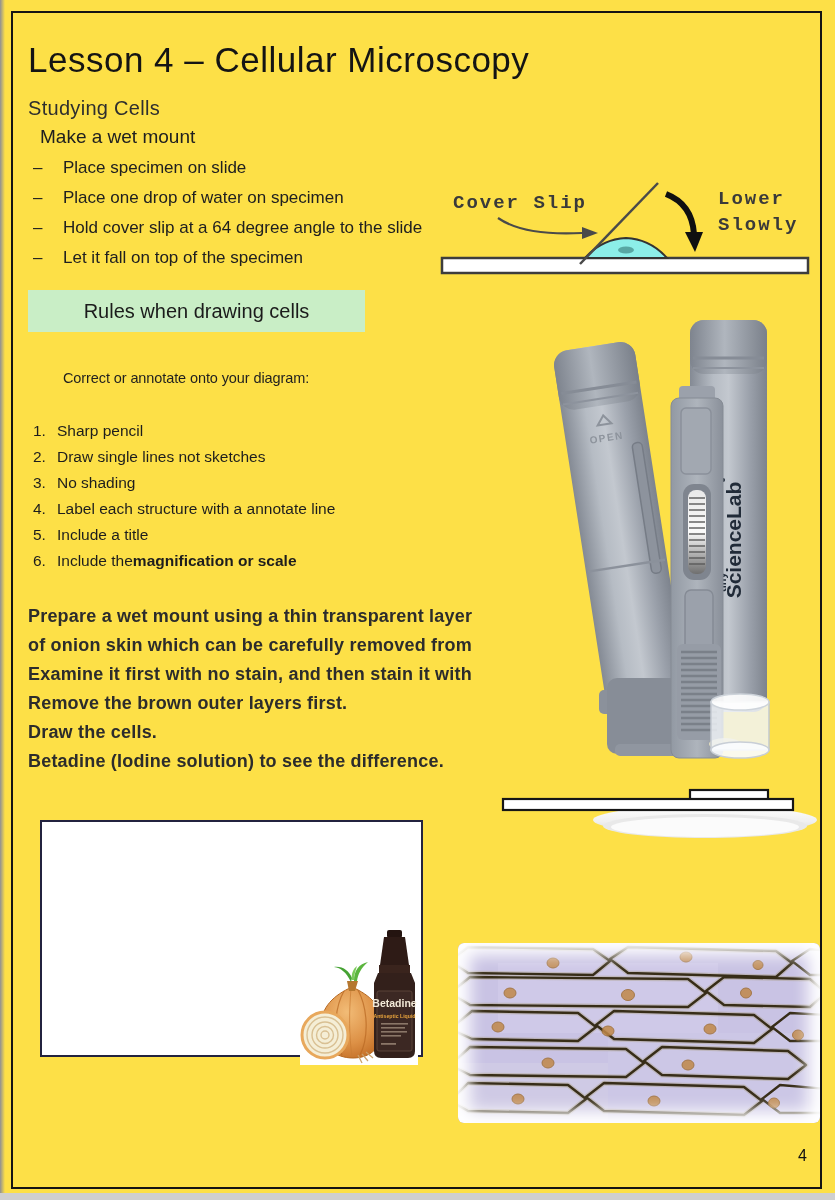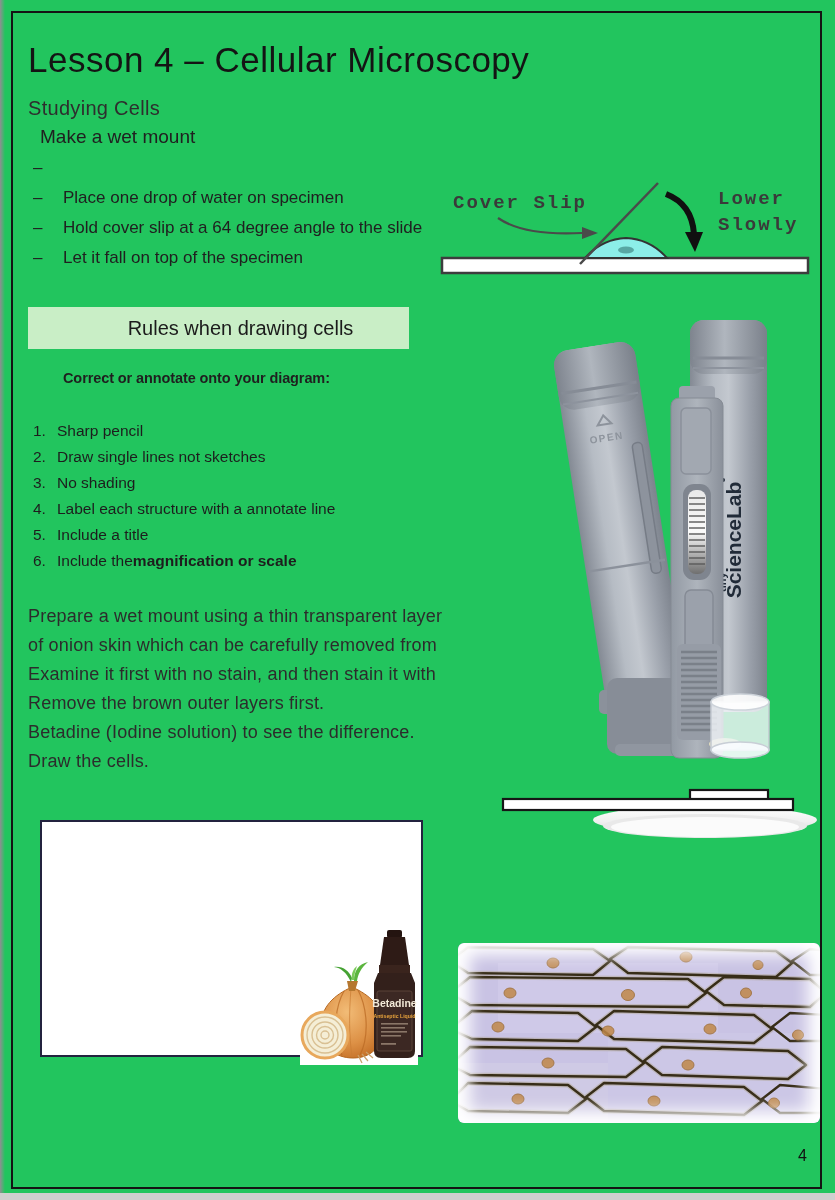--- a/index.html
+++ b/index.html
@@ -1,41 +1,41 @@
 <!DOCTYPE html>
 <html><head>
 <meta charset="utf-8">
 <style>
   html,body{margin:0;padding:0;background:#ffffff;}
-  .page{position:relative;width:835px;height:1200px;background:#22c55e;overflow:hidden;
+  .page{position:relative;width:835px;height:1200px;background:#fde047;overflow:hidden;
         font-family:"Liberation Sans",sans-serif;color:#1c1c1c;}
   .edge-left{position:absolute;left:0;top:0;width:5px;height:1200px;
              background:linear-gradient(to right,#8f8f93,rgba(255,255,255,0));}
   .edge-bottom{position:absolute;left:0;top:1193px;width:835px;height:7px;background:#cfcfcf;}
   .frame{position:absolute;left:11px;top:11px;width:811px;height:1178px;
          border:2.5px solid #141414;box-sizing:border-box;}
   .abs{position:absolute;}
 
   .title{left:28px;top:40px;font-size:35px;letter-spacing:.5px;color:#141414;}
   .subtitle{left:28px;top:97px;font-size:20px;color:#2e2e2e;letter-spacing:.3px;}
   .wm-head{left:40px;top:126px;font-size:19px;color:#202020;}
   .wm-list{left:33px;top:155px;width:392px;font-size:17px;line-height:26px;color:#202020;}
   .wm-row{display:flex;margin-bottom:4px;}
   .wm-dash{width:30px;flex:0 0 30px;}
 
-  .green-box{left:28px;top:307px;width:337px;height:42px;background:#c9eec6;
+  .green-box{left:28px;top:290px;width:337px;height:42px;background:#c9eec6;
              display:flex;align-items:center;justify-content:center;
-             font-size:20px;color:#1b1b1b;padding-left:44px;}
-  .instruction{left:63px;top:370px;font-size:14.5px;font-weight:bold;letter-spacing:-.1px;color:#1f1f1f;}
+             font-size:20px;color:#1b1b1b;}
+  .instruction{left:63px;top:370px;font-size:14.5px;font-weight:normal;letter-spacing:-.1px;color:#1f1f1f;}
   .rules-list{left:33px;top:418px;width:400px;font-size:15.5px;color:#1d1d1d;}
   .rule-row{display:flex;height:26px;align-items:center;}
   .rule-num{width:24px;flex:0 0 24px;}
 
   .para{left:28px;top:602px;width:470px;font-size:18px;line-height:29px;
-        letter-spacing:.2px;color:#2c2c2c;}
+        letter-spacing:.2px;color:#2c2c2c;font-weight:bold;}
 
   .page-num{left:798px;top:1147px;font-size:16px;color:#111;}
 
   .draw-box{left:40px;top:820px;width:383px;height:237px;border:2px solid #23233f;
             box-sizing:border-box;background:#fff;}
 
   .micrograph{left:458px;top:943px;width:362px;height:180px;border-radius:6px;overflow:hidden;}
   .micrograph .feather{position:absolute;inset:0;box-shadow:inset 0 0 16px 12px #ffffff;border-radius:6px;}
 
   svg text{font-family:"Liberation Sans",sans-serif;}
@@ -49,20 +49,21 @@
   <div class="edge-bottom"></div>
   <div class="frame"></div>
 
   <div class="abs title">Lesson 4 – Cellular Microscopy</div>
   <div class="abs subtitle">Studying Cells</div>
   <div class="abs wm-head">Make a wet mount</div>
 
   <div class="abs wm-list">
     <div class="wm-row">
       <span class="wm-dash">–</span>
+      <span>Place specimen on slide</span>
     </div>
     <div class="wm-row">
       <span class="wm-dash">–</span>
       <span>Place one drop of water on specimen</span>
     </div>
     <div class="wm-row">
       <span class="wm-dash">–</span>
       <span>Hold cover slip at a 64 degree angle to the slide</span>
     </div>
     <div class="wm-row">
@@ -116,22 +117,22 @@
       <span>Include the </span>
       <b>magnification or scale</b>
     </div>
   </div>
 
   <div class="abs para">
     <div>Prepare a wet mount using a thin transparent layer</div>
     <div>of onion skin which can be carefully removed from</div>
     <div>Examine it first with no stain, and then stain it with</div>
     <div>Remove the brown outer layers first.</div>
+    <div>Draw the cells.</div>
     <div>Betadine (Iodine solution) to see the difference.</div>
-    <div>Draw the cells.</div>
   </div>
 
   <svg class="abs" style="left:495px;top:312px;" width="325" height="450" viewBox="0 0 325 450">
     <defs>
       <linearGradient id="gTube" x1="0" y1="0" x2="1" y2="0">
         <stop offset="0" stop-color="#848a94"></stop>
           <stop offset="0.3" stop-color="#b6bcc4"></stop>
         <stop offset="0.5" stop-color="#c3c8cf"></stop>
           <stop offset="0.78" stop-color="#9aa0aa"></stop>
         <stop offset="1" stop-color="#7d838d"></stop>

